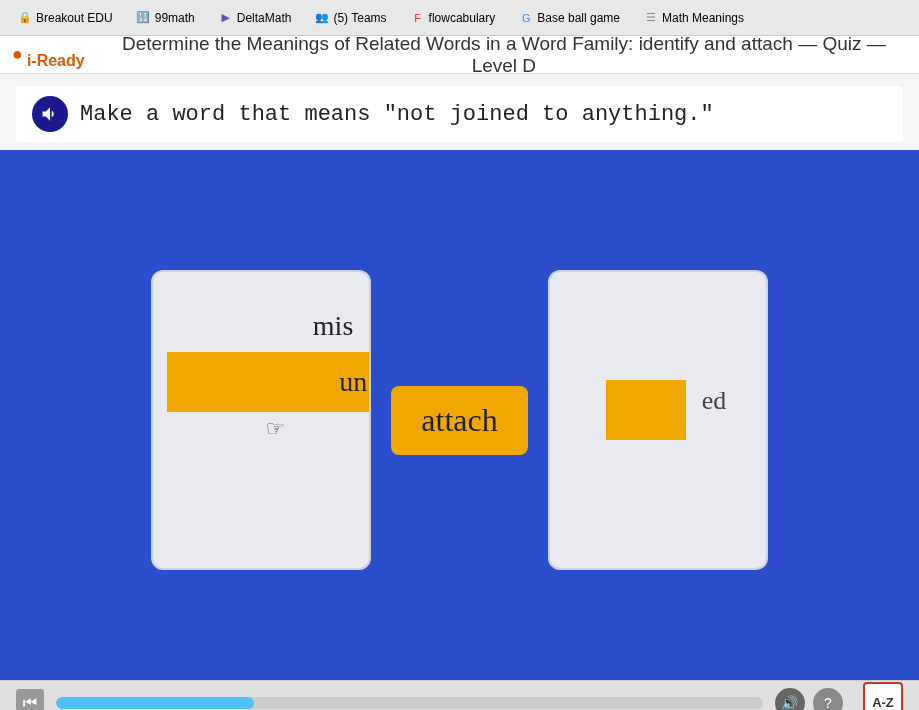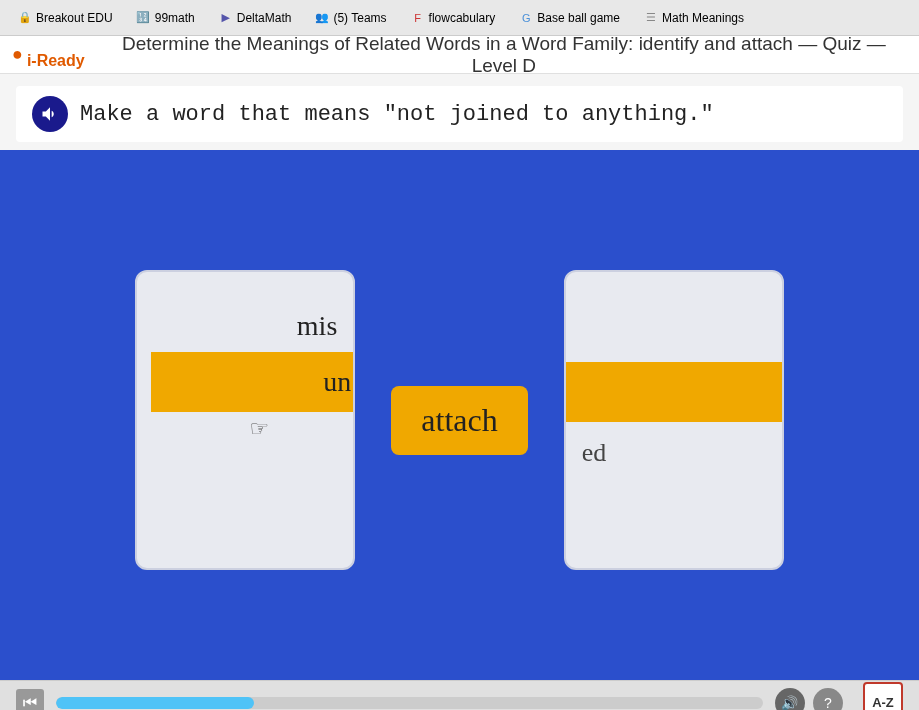--- a/index.html
+++ b/index.html
@@ -110,21 +110,21 @@
       flex-direction: column;
       align-items: center;
       justify-content: center;
       position: relative;
     }
 
     
     .cards-row {
       display: flex;
       align-items: center;
-      gap: 36px;
+      gap: 20px;
       margin-top: 10px;
     }
 
     
     .word-card {
       background: #e8eaf0;
       border-radius: 12px;
       border: 2px solid #ccd0e0;
       width: 220px;
       min-height: 300px;
@@ -192,21 +192,20 @@
     }
 
     
     .right-card {
       background: #e8eaf0;
       border-radius: 12px;
       border: 2px solid #ccd0e0;
       width: 220px;
       min-height: 300px;
       display: flex;
-      flex-direction: column;
       align-items: center;
       justify-content: flex-start;
       padding: 0 0 20px 0;
       overflow: hidden;
     }
 
     .right-card-top {
       width: 100%;
       min-height: 80px;
       background: transparent;

